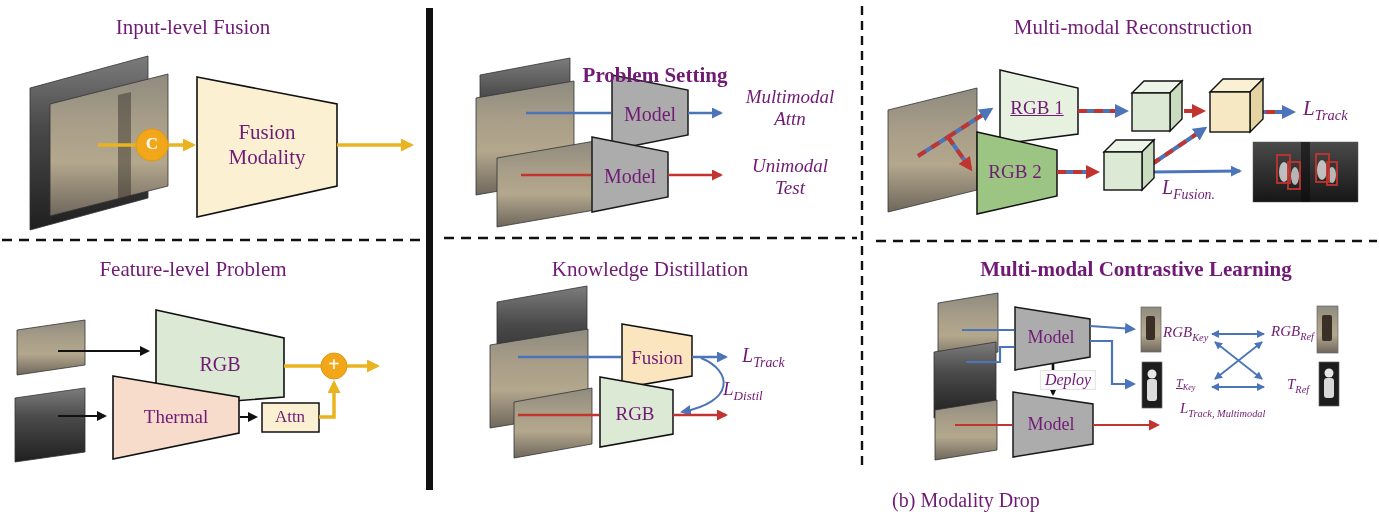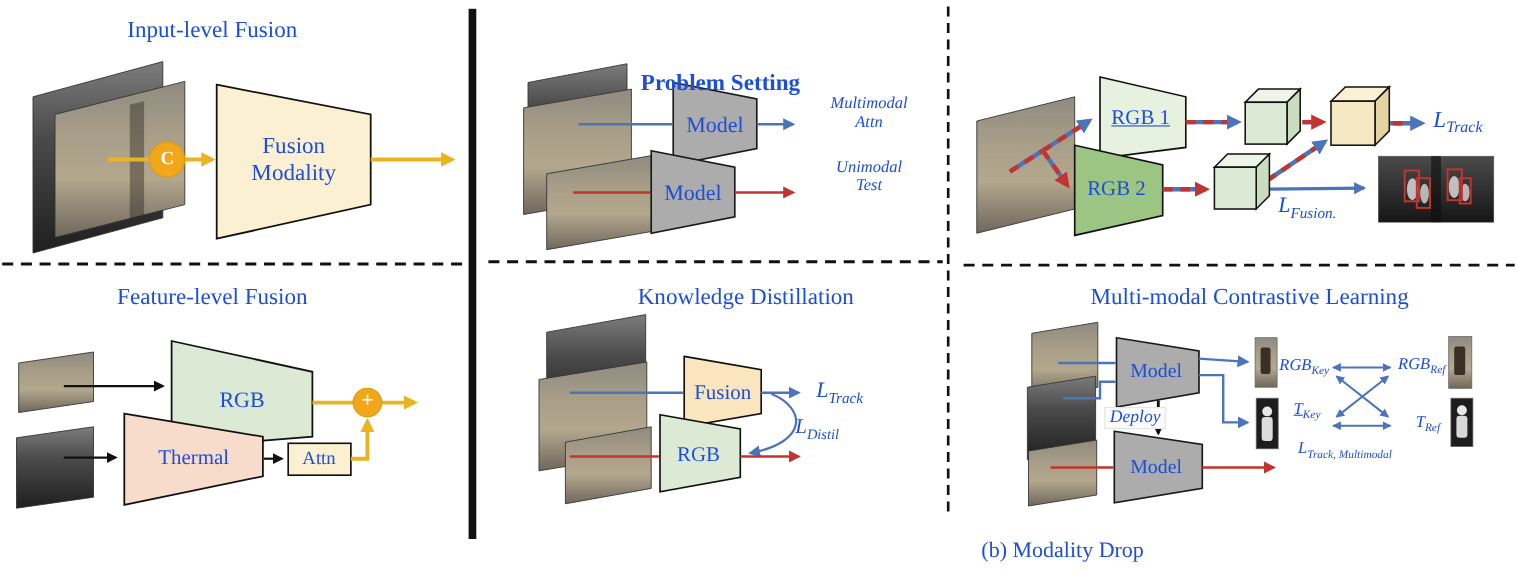--- a/index.html
+++ b/index.html
@@ -1,25 +1,25 @@
 <!DOCTYPE html>
 <html style="--gold: #F2A71B; --yellow: #E9B41F; --cream: #FBF0D2; --peach: #FBE5BE; --green_light: #DCEAD5; --green_lighter: #E6F1DF; --green_mid: #9CC584; --salmon: #F8DCCB; --gray_model: #ACACAC; --blue: #4C74B9; --red: #C2342F; --cube_yellow: #F6E8C2; --ink: #111111;"><head>
 <meta charset="utf-8">
 <style>
   html,body{margin:0;padding:0;background:#fff;}
   #stage{position:relative;width:1379px;height:521px;background:#fff;overflow:hidden;
          font-family:"Liberation Serif",serif;color:#111;}
   #fig-svg{position:absolute;left:0;top:0;z-index:1;}
   #labels{position:absolute;left:0;top:0;width:100%;height:100%;z-index:2;pointer-events:none;}
-  .lbl{position:absolute;white-space:nowrap;color:#1d4ed8;}
+  .lbl{position:absolute;white-space:nowrap;color:#701a75;}
   .center{transform:translateX(-50%);text-align:center;}
   .title{font-size:21px;}
   .bold{font-weight:700;}
   .node{font-size:20px;line-height:1.2;}
-  .ital{font-style:italic;font-size:15px;line-height:1.14;}
+  .ital{font-style:italic;font-size:19px;line-height:1.14;}
   .math{font-style:italic;}
   .math sub{font-size:69%;font-style:italic;text-align:center;}
   .sym{color:#fff;font-weight:700;}
   .deploy{font-style:italic;font-size:16px;background:#fbfbfb;border:1px solid #e4e4e4;
           padding:0 4px;line-height:1.15;}
   .caption{font-size:20px;}
 </style>
 </head>
 <body>
 
@@ -227,55 +227,56 @@
 </svg>
 
 <div id="labels">
   <div class="lbl center title" style="left:193px;top:15px;">Input-level Fusion</div>
   <div class="lbl center sym" style="left:152px;top:134px;font-size:17px;">C</div>
   <div class="lbl center node" style="left:267px;top:120px;font-size:21px;">
     <div>Fusion</div>
     <div>Modality</div>
   </div>
 
-  <div class="lbl center title" style="left:193px;top:257px;">Feature-level Fusion</div>
+  <div class="lbl center title" style="left:193px;top:257px;">Feature-level Problem</div>
   <div class="lbl center node" style="left:220px;top:352px;">RGB</div>
   <div class="lbl center node" style="left:176px;top:406px;font-size:19px;">Thermal</div>
   <div class="lbl center" style="left:290px;top:407px;font-size:17px;">Attn</div>
   <div class="lbl center sym" style="left:334px;top:353px;font-size:20px;">+</div>
 
   <div class="lbl center title bold" style="left:655px;top:15px;margin-top:48px;">Problem Setting</div>
   <div class="lbl center node" style="left:650px;top:102px;">Model</div>
   <div class="lbl center node" style="left:630px;top:164px;">Model</div>
   <div class="lbl center ital" style="left:790px;top:86px;">
     <div>Multimodal</div>
     <div>Attn</div>
   </div>
-  <div class="lbl center ital" style="left:790px;top:144px;">
+  <div class="lbl center ital" style="left:790px;top:155px;">
     <div>Unimodal</div>
     <div>Test</div>
   </div>
 
-  <div class="lbl center title" style="left:650px;top:257px;margin-left:28px;">Knowledge Distillation</div>
+  <div class="lbl center title" style="left:650px;top:257px;">Knowledge Distillation</div>
   <div class="lbl center" style="left:657px;top:347px;font-size:19px;">Fusion</div>
   <div class="lbl center" style="left:635px;top:403px;font-size:19px;">RGB</div>
   <div class="lbl math" style="left:742px;top:344px;font-size:20px;"><span>L</span><sub>Track</sub></div>
   <div class="lbl math" style="left:723px;top:378px;font-size:19px;"><span>L</span><sub>Distil</sub></div>
 
+  <div class="lbl center title" style="left:1133px;top:15px;">Multi-modal Reconstruction</div>
   <div class="lbl center" style="left:1037px;top:97px;font-size:19px;text-decoration:underline;">RGB 1</div>
   <div class="lbl center" style="left:1015px;top:161px;font-size:19px;">RGB 2</div>
   <div class="lbl math" style="left:1303px;top:96px;font-size:21px;"><span>L</span><sub>Track</sub></div>
   <div class="lbl math" style="left:1162px;top:176px;font-size:20px;"><span>L</span><sub>Fusion.</sub></div>
 
-  <div class="lbl center title" style="left:1136px;top:257px;">Multi-modal Contrastive Learning</div>
+  <div class="lbl center title" style="left:1136px;top:257px;font-weight:bold;">Multi-modal Contrastive Learning</div>
   <div class="lbl center" style="left:1051px;top:327px;font-size:18px;">Model</div>
   <div class="lbl center" style="left:1051px;top:414px;font-size:18px;">Model</div>
-  <div class="lbl center deploy" style="left:1032px;top:370px;">Deploy</div>
+  <div class="lbl center deploy" style="left:1068px;top:370px;">Deploy</div>
   <div class="lbl math" style="left:1163px;top:324px;font-size:15px;"><span>RGB</span><sub>Key</sub></div>
-  <div class="lbl math" style="left:1176px;top:364px;font-size:15px;text-decoration:underline;"><span>T</span><sub>Key</sub></div>
+  <div class="lbl math" style="left:1176px;top:376px;font-size:12px;text-decoration:underline;"><span>T</span><sub>Key</sub></div>
   <div class="lbl math" style="left:1271px;top:323px;font-size:15px;"><span>RGB</span><sub>Ref</sub></div>
   <div class="lbl math" style="left:1287px;top:376px;font-size:15px;"><span>T</span><sub>Ref</sub></div>
   <div class="lbl math" style="left:1180px;top:400px;font-size:15px;"><span>L</span><sub>Track, Multimodal</sub></div>
 
   <div class="lbl center caption" style="left:950px;top:489px;margin-left:16px;">(b) Modality Drop</div>
 </div>
 
 </div>
 
 </body></html>

